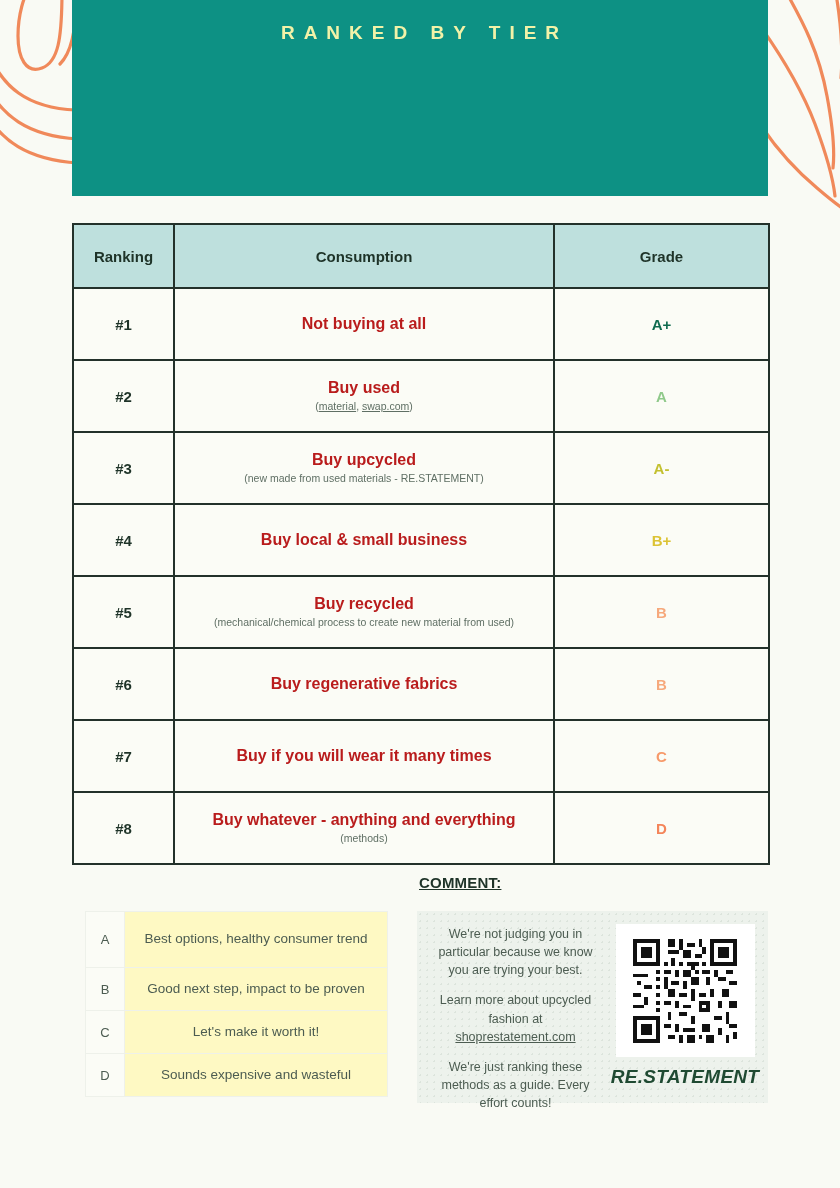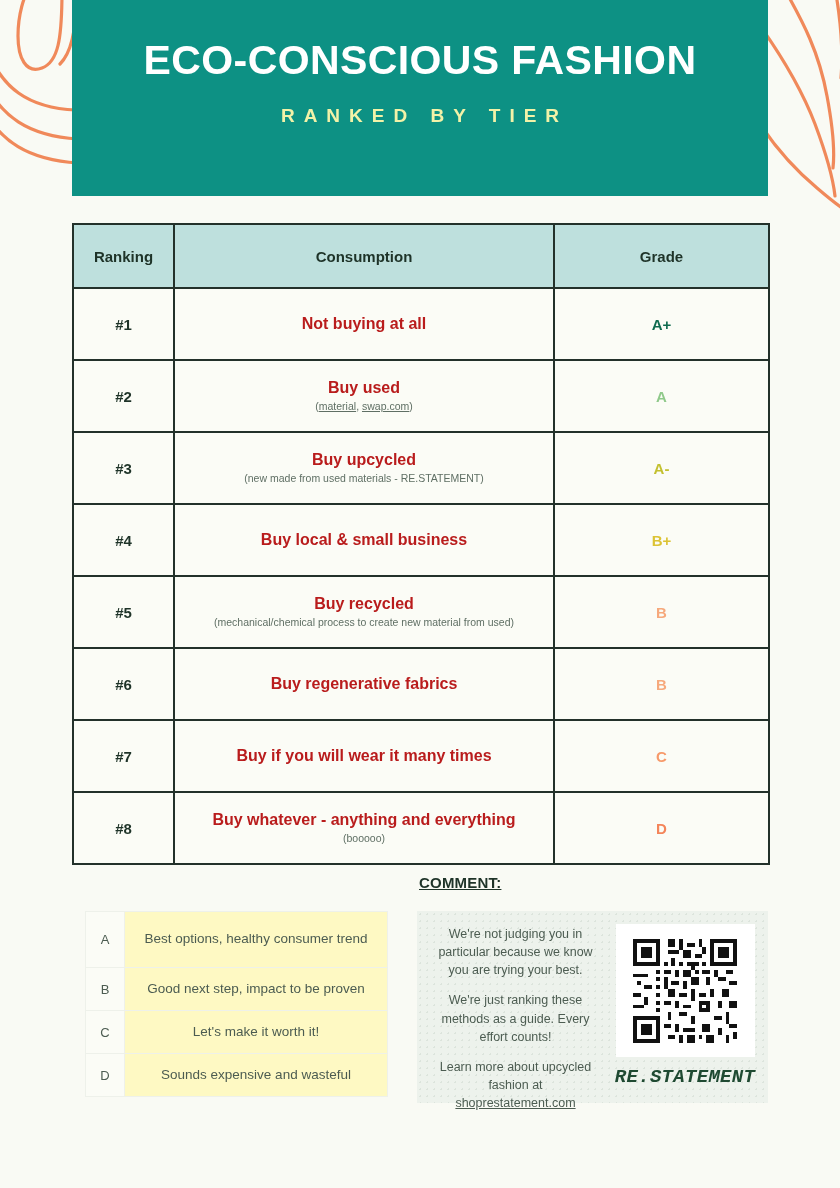--- a/index.html
+++ b/index.html
@@ -205,21 +205,21 @@
     width: 139px;
     height: 133px;
     background: #ffffff;
     display: flex;
     align-items: center;
     justify-content: center;
   }
   .brand-name {
     margin-top: 9px;
     color: #1f4a32;
-    font-family: Liberation Mono, monospace;
+    font-family: Liberation Sans, sans-serif;
     font-style: italic;
     font-weight: bold;
     font-size: 19px;
     letter-spacing: 0.3px;
   }
 </style>
 </head>
 <body>
 
 <div class="page">
@@ -237,21 +237,20 @@
   <svg class="deco deco-right" width="95" height="240" viewBox="0 0 95 240">
     <g fill="none" stroke="#f0895a" stroke-width="3.2" stroke-linecap="round">
       <path d="M 40 -10 C 58 22, 74 52, 82 96 C 88 128, 90 150, 88 168"></path>
       <path d="M 8 16 C 30 46, 54 82, 70 124 C 82 156, 88 178, 90 196"></path>
       <path d="M 6 110 C 24 140, 48 168, 72 188 C 86 200, 94 206, 100 210"></path>
       <path d="M 92 0 C 96 26, 98 54, 96 78"></path>
     </g>
   </svg>
 
   <div class="banner">
-    <div class="banner-title">ECO-CONSCIOUS FASHION</div>
     <div class="banner-subtitle">RANKED BY TIER</div>
   </div>
 
   <table class="tier-table">
     <colgroup>
       <col class="col-rank">
         <col class="col-cons">
         <col class="col-grade">
     </colgroup>
     <thead>
@@ -319,21 +318,21 @@
         <td>
           <div class="cons-title">Buy if you will wear it many times</div>
         </td>
         <td class="grade-cell" style="color: rgb(247, 154, 106);">C</td>
       </tr>
 
       <tr>
         <td class="rank-cell">#8</td>
         <td>
           <div class="cons-title">Buy whatever - anything and everything</div>
-          <div class="cons-sub">(booooo)</div>
+          <div class="cons-sub">(methods)</div>
         </td>
         <td class="grade-cell" style="color: rgb(244, 133, 90);">D</td>
       </tr>
 
     </tbody>
   </table>
 
   <div class="section-head" id="grade-level-head">GRADE LEVEL:</div>
 
   <table class="legend">
@@ -355,22 +354,22 @@
         <td class="lg-desc">Sounds expensive and wasteful</td>
       </tr>
     </tbody>
   </table>
 
   <div class="section-head" id="comment-head">COMMENT:</div>
 
   <div class="comment-panel">
     <div class="comment-text">
       <p>We're not judging you in particular because we know you are trying your best.</p>
+      <p><span>Learn more about upcycled fashion at </span><span class="lnk">shoprestatement.com</span></p>
       <p>We're just ranking these methods as a guide. Every effort counts!</p>
-      <p><span>Learn more about upcycled fashion at </span><span class="lnk">shoprestatement.com</span></p>
     </div>
 
     <div class="brand-block">
       <div class="qr-wrap">
         <svg width="112" height="112" viewBox="0 0 29 29" shape-rendering="crispEdges">
           <rect width="29" height="29" fill="#ffffff"></rect>
           <g fill="#111111">
 
             <rect x="1" y="1" width="7" height="1"></rect>
               <rect x="1" y="7" width="7" height="1"></rect>

